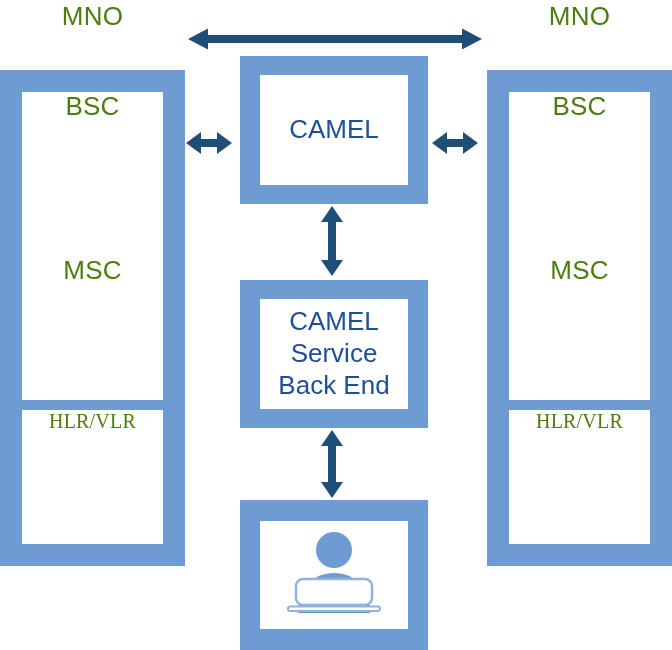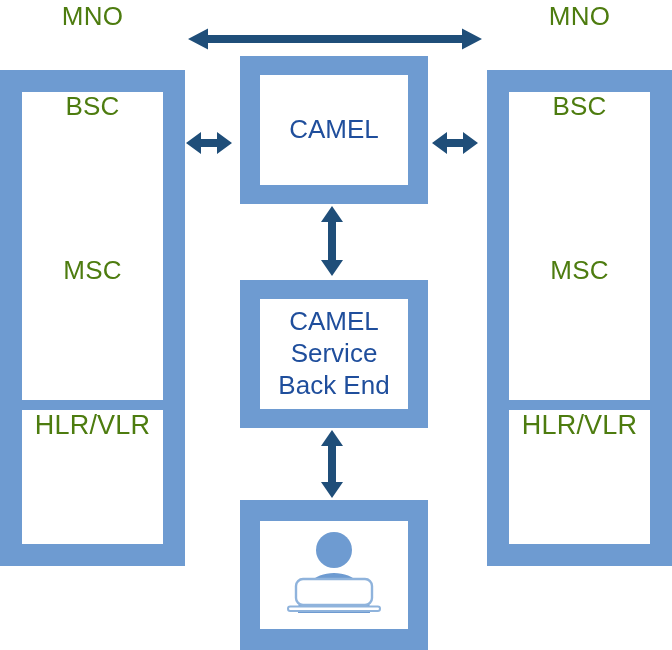--- a/index.html
+++ b/index.html
@@ -47,21 +47,21 @@
 
   
   .node-box.header { left: 0px; top: 0px;  width: 185px; height: 68px; }
   
   .node-box.stack  { left: 22px; width: 141px; }
 
   .node-box.bsc  { top: 90px;  height: 166px; }
   .node-box.msc  { top: 254px; height: 144px; }
   .node-box.hlr  { top: 408px; height: 134px; }
 
-  .node-box.hlr .label { font-size: 27px; }
+  .node-box.hlr .label { font-size: 20px; font-family: Liberation Serif, serif; }
 
   
   .center-box {
     position: absolute;
     background: #6E9BD1;
     box-sizing: border-box;
     display: flex;
     align-items: center;
     justify-content: center;
   }

